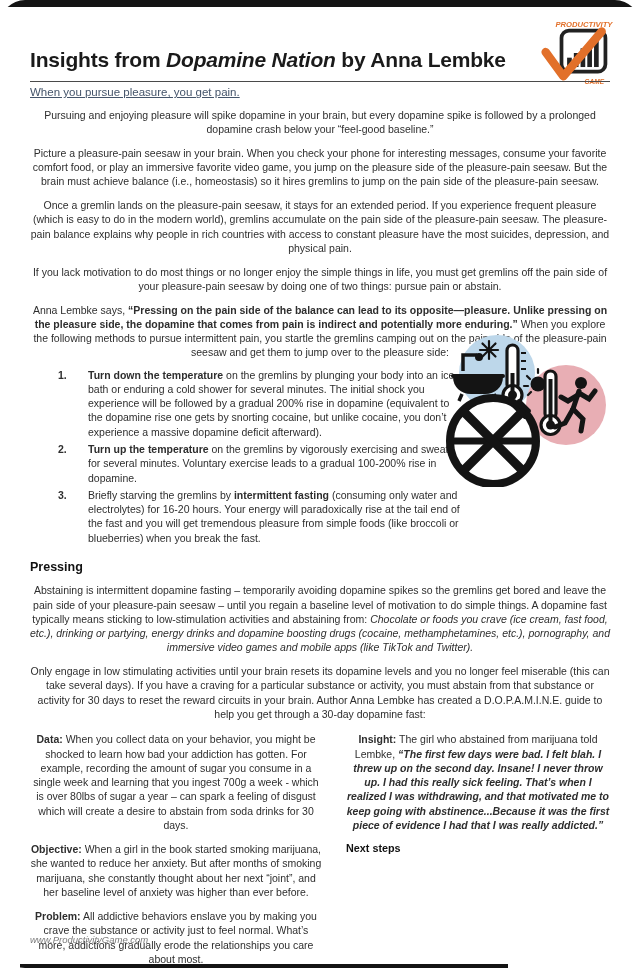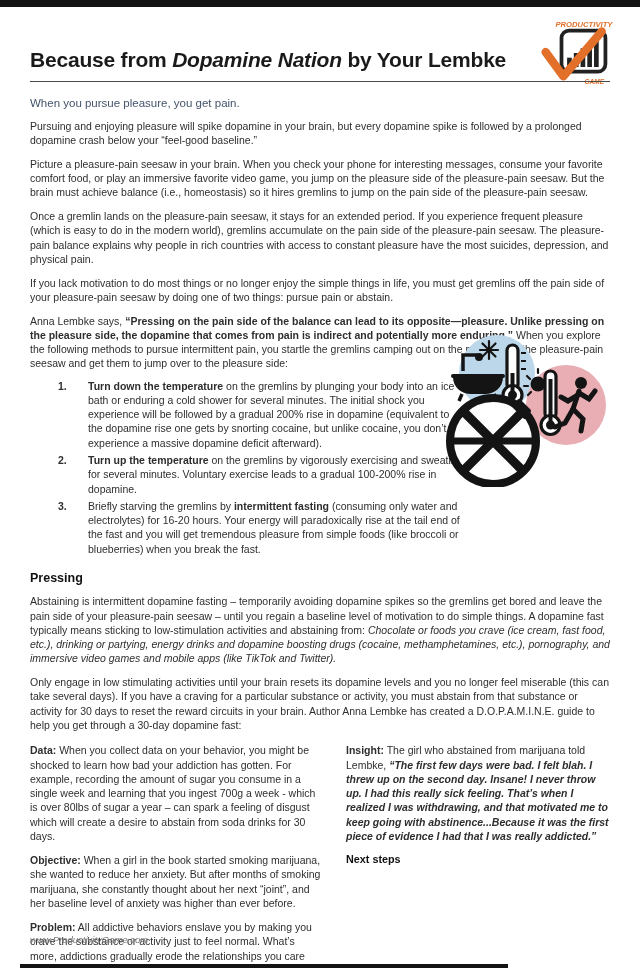--- a/index.html
+++ b/index.html
@@ -4,37 +4,38 @@
 <style>
   html,body{margin:0;padding:0;background:#ffffff;}
   .page{
     position:relative;
     width:640px;height:968px;
     background:#ffffff;
     font-family:"Liberation Sans", sans-serif;
     color:#2e2e2e;
     overflow:hidden;
     margin:0 auto;
+    border-radius:25px;
   }
   .top-bar{position:absolute;top:0;left:0;width:640px;height:7px;background:#141414;}
   .bottom-bar{position:absolute;bottom:0;left:20px;width:488px;height:4px;background:#141414;}
 
   .content{position:absolute;top:7px;left:30px;width:580px;}
 
   .doc-title{
     margin:40px 0 0 0;
     font-size:21px;line-height:1.2;font-weight:bold;color:#1a1a1a;
     letter-spacing:-0.2px;
   }
   .doc-title em{font-style:italic;}
   .title-rule{border:none;border-top:1.6px solid #4a4a4a;margin:9px 0 0 0;width:580px;}
 
-  .subtitle{margin-top:15px;font-size:11.5px;color:#44546A;}
-
-  p.body{font-size:10.5px;line-height:1.36;margin:9.5px 0 0 0;text-align:left;}
+  .subtitle{margin-top:4px;font-size:11.5px;color:#44546A;text-decoration:underline;}
+
+  p.body{font-size:10.5px;line-height:1.36;margin:9.5px 0 0 0;text-align:center;}
   .h2{font-size:12.5px;font-weight:bold;color:#111;margin:15px 0 0 0;}
 
   .quote-bold{font-weight:bold;}
   .italic{font-style:italic;}
   .bold-italic{font-weight:bold;font-style:italic;}
 
   .num-list{margin:8px 0 0 28px;width:408px;}
   .li{display:flex;font-size:10.5px;line-height:1.36;margin-top:3px;}
   .li-num{width:30px;flex:none;font-weight:bold;}
   .li-body{flex:1;}
@@ -72,21 +73,21 @@
         <rect x="43.4" y="32" width="5" height="20"></rect>
         <rect x="50.6" y="27" width="5" height="25"></rect>
         <rect x="57.8" y="22" width="5" height="30"></rect>
       </g>
       <path d="M6,36 L25,62 L66,14" fill="none" stroke="#E2702A" stroke-width="9" stroke-linecap="round" stroke-linejoin="round"></path>
       <text x="58" y="70" text-anchor="middle" font-size="7" font-weight="bold" font-style="italic" fill="#E2702A" font-family="Liberation Sans, sans-serif">GAME</text>
     </svg>
   </div>
 
   <div class="content">
-    <h1 class="doc-title"><span>Because from </span><em>Dopamine Nation</em><span> by Your Lembke</span></h1>
+    <h1 class="doc-title"><span>Insights from </span><em>Dopamine Nation</em><span> by Anna Lembke</span></h1>
     <hr class="title-rule">
 
     <div class="subtitle">When you pursue pleasure, you get pain.</div>
 
     <p class="body">Pursuing and enjoying pleasure will spike dopamine in your brain, but every dopamine spike is followed by a prolonged dopamine crash below your “feel-good baseline.”</p>
     <p class="body">Picture a pleasure-pain seesaw in your brain. When you check your phone for interesting messages, consume your favorite comfort food, or play an immersive favorite video game, you jump on the pleasure side of the pleasure-pain seesaw. But the brain must achieve balance (i.e., homeostasis) so it hires gremlins to jump on the pain side of the pleasure-pain seesaw.</p>
     <p class="body">Once a gremlin lands on the pleasure-pain seesaw, it stays for an extended period. If you experience frequent pleasure (which is easy to do in the modern world), gremlins accumulate on the pain side of the pleasure-pain seesaw. The pleasure-pain balance explains why people in rich countries with access to constant pleasure have the most suicides, depression, and physical pain.</p>
     <p class="body">If you lack motivation to do most things or no longer enjoy the simple things in life, you must get gremlins off the pain side of your pleasure-pain seesaw by doing one of two things: pursue pain or abstain.</p>
 
 

